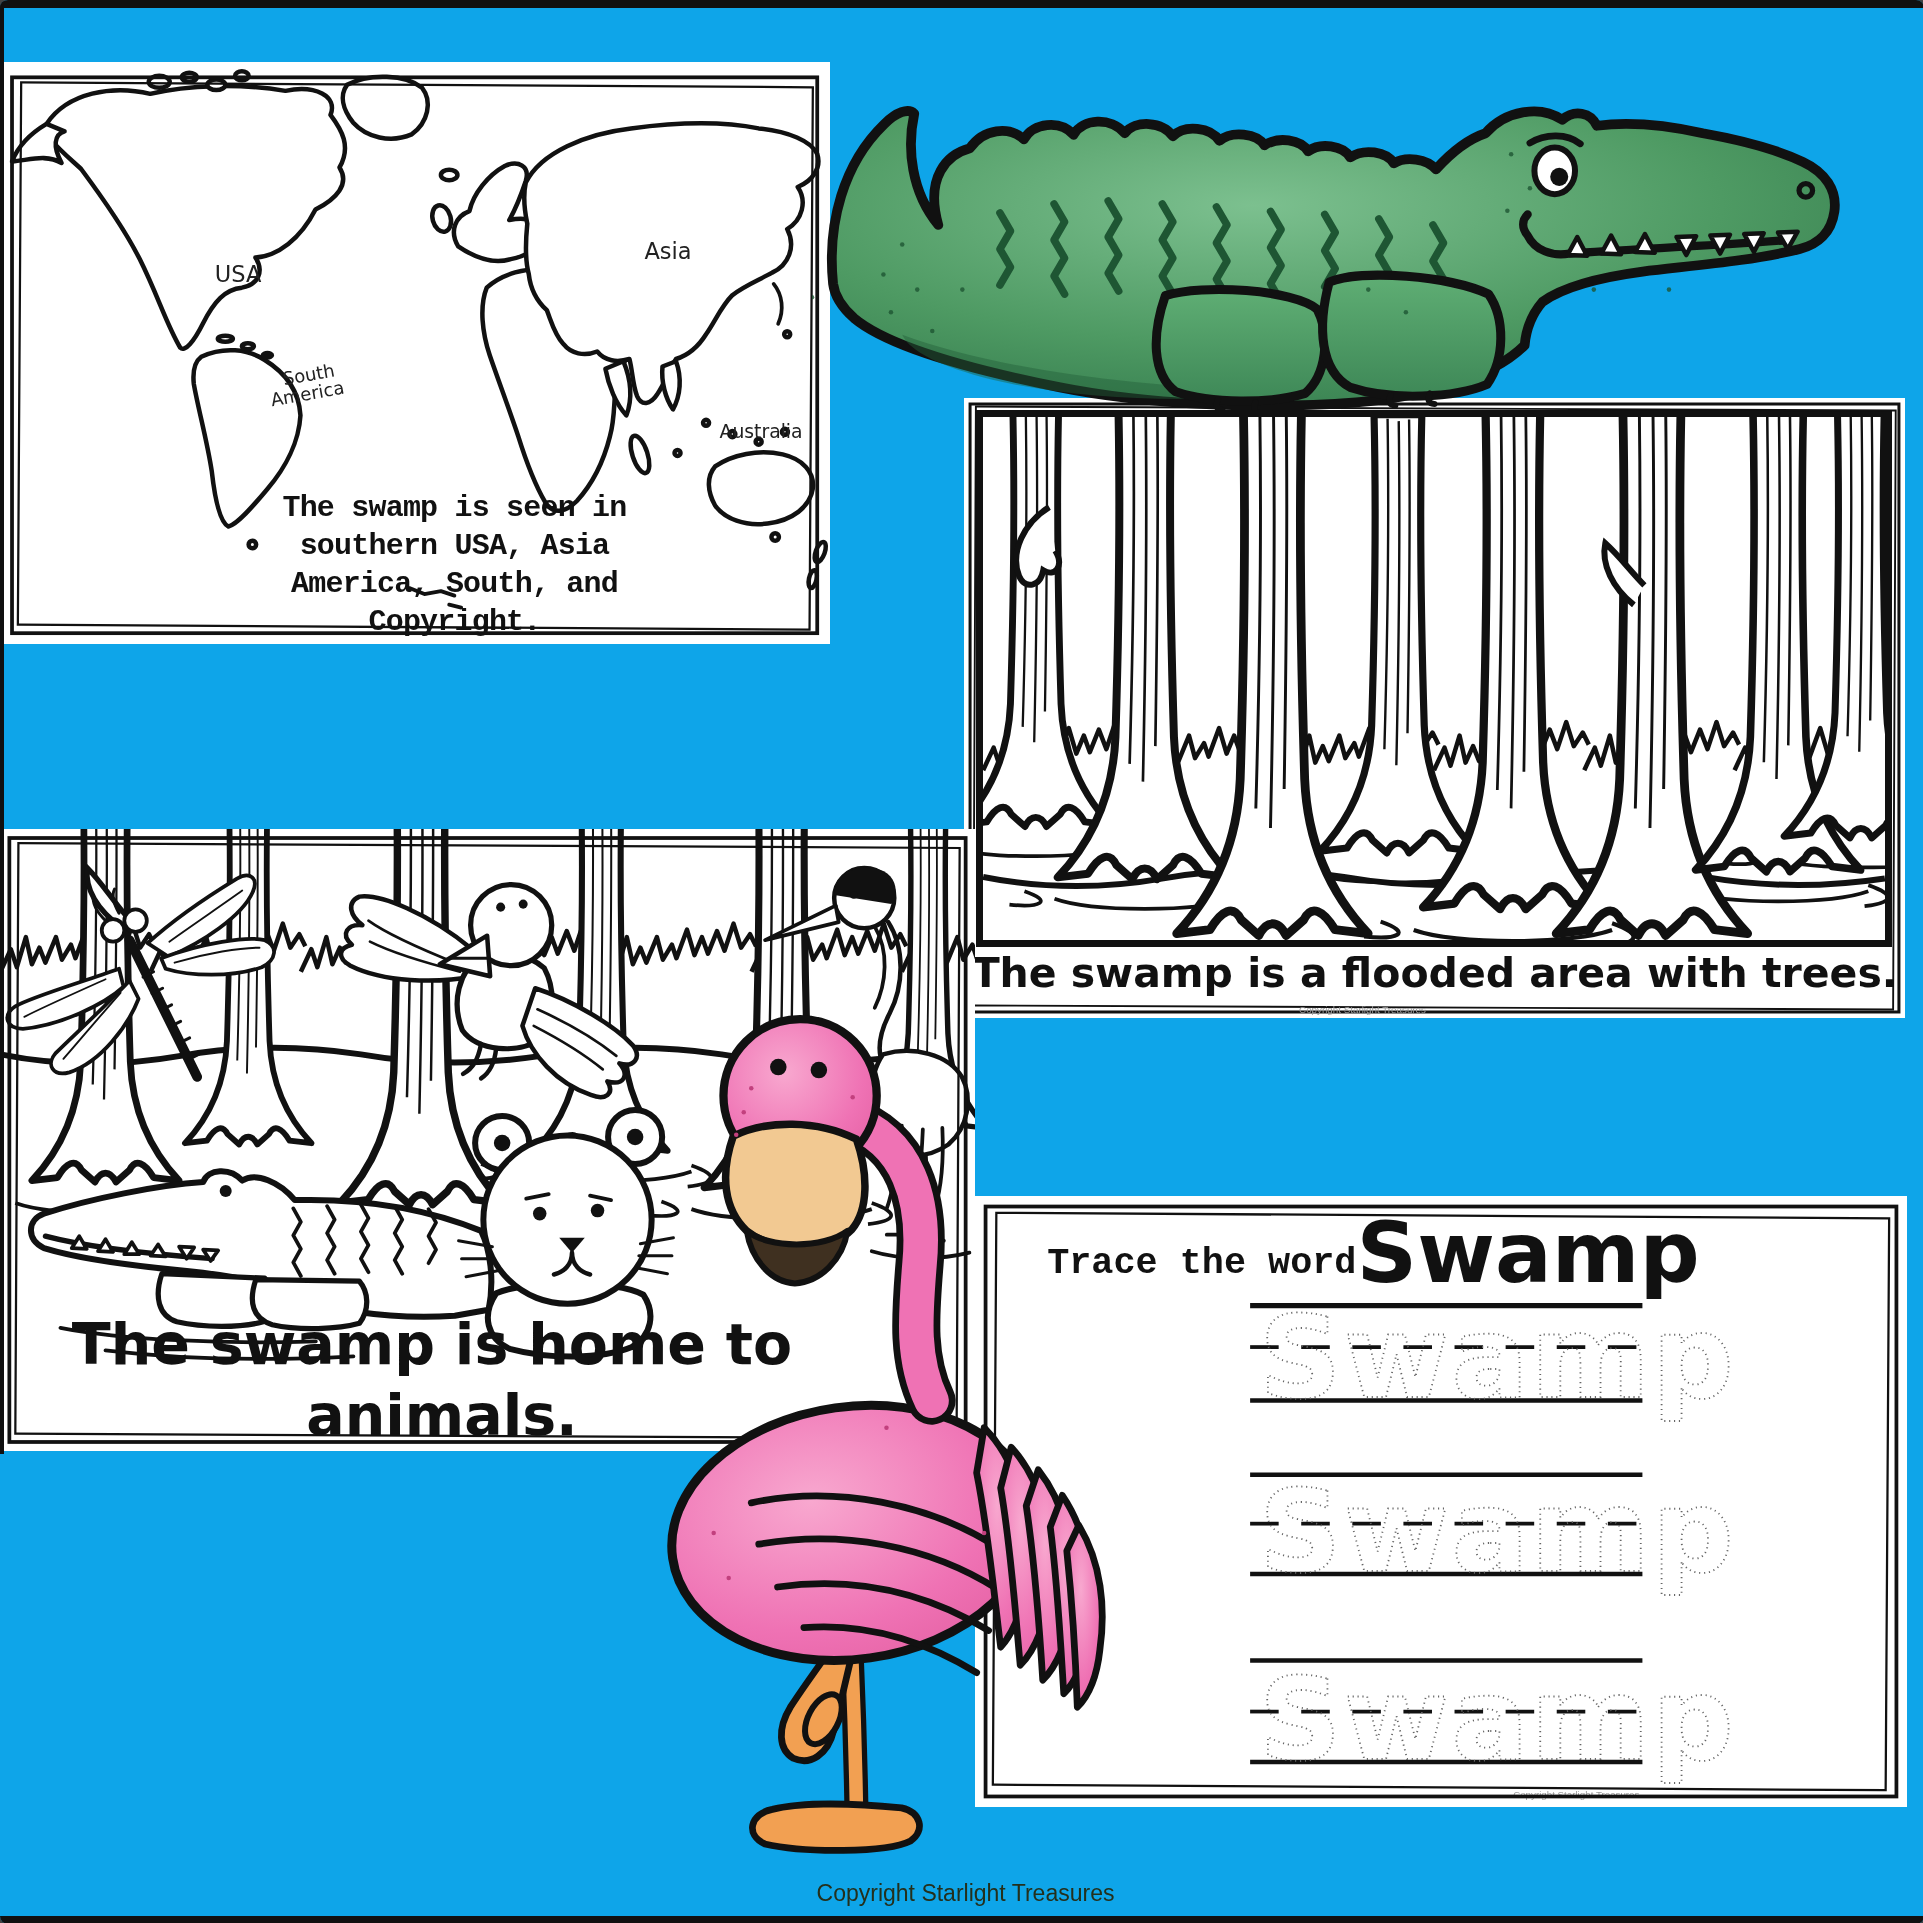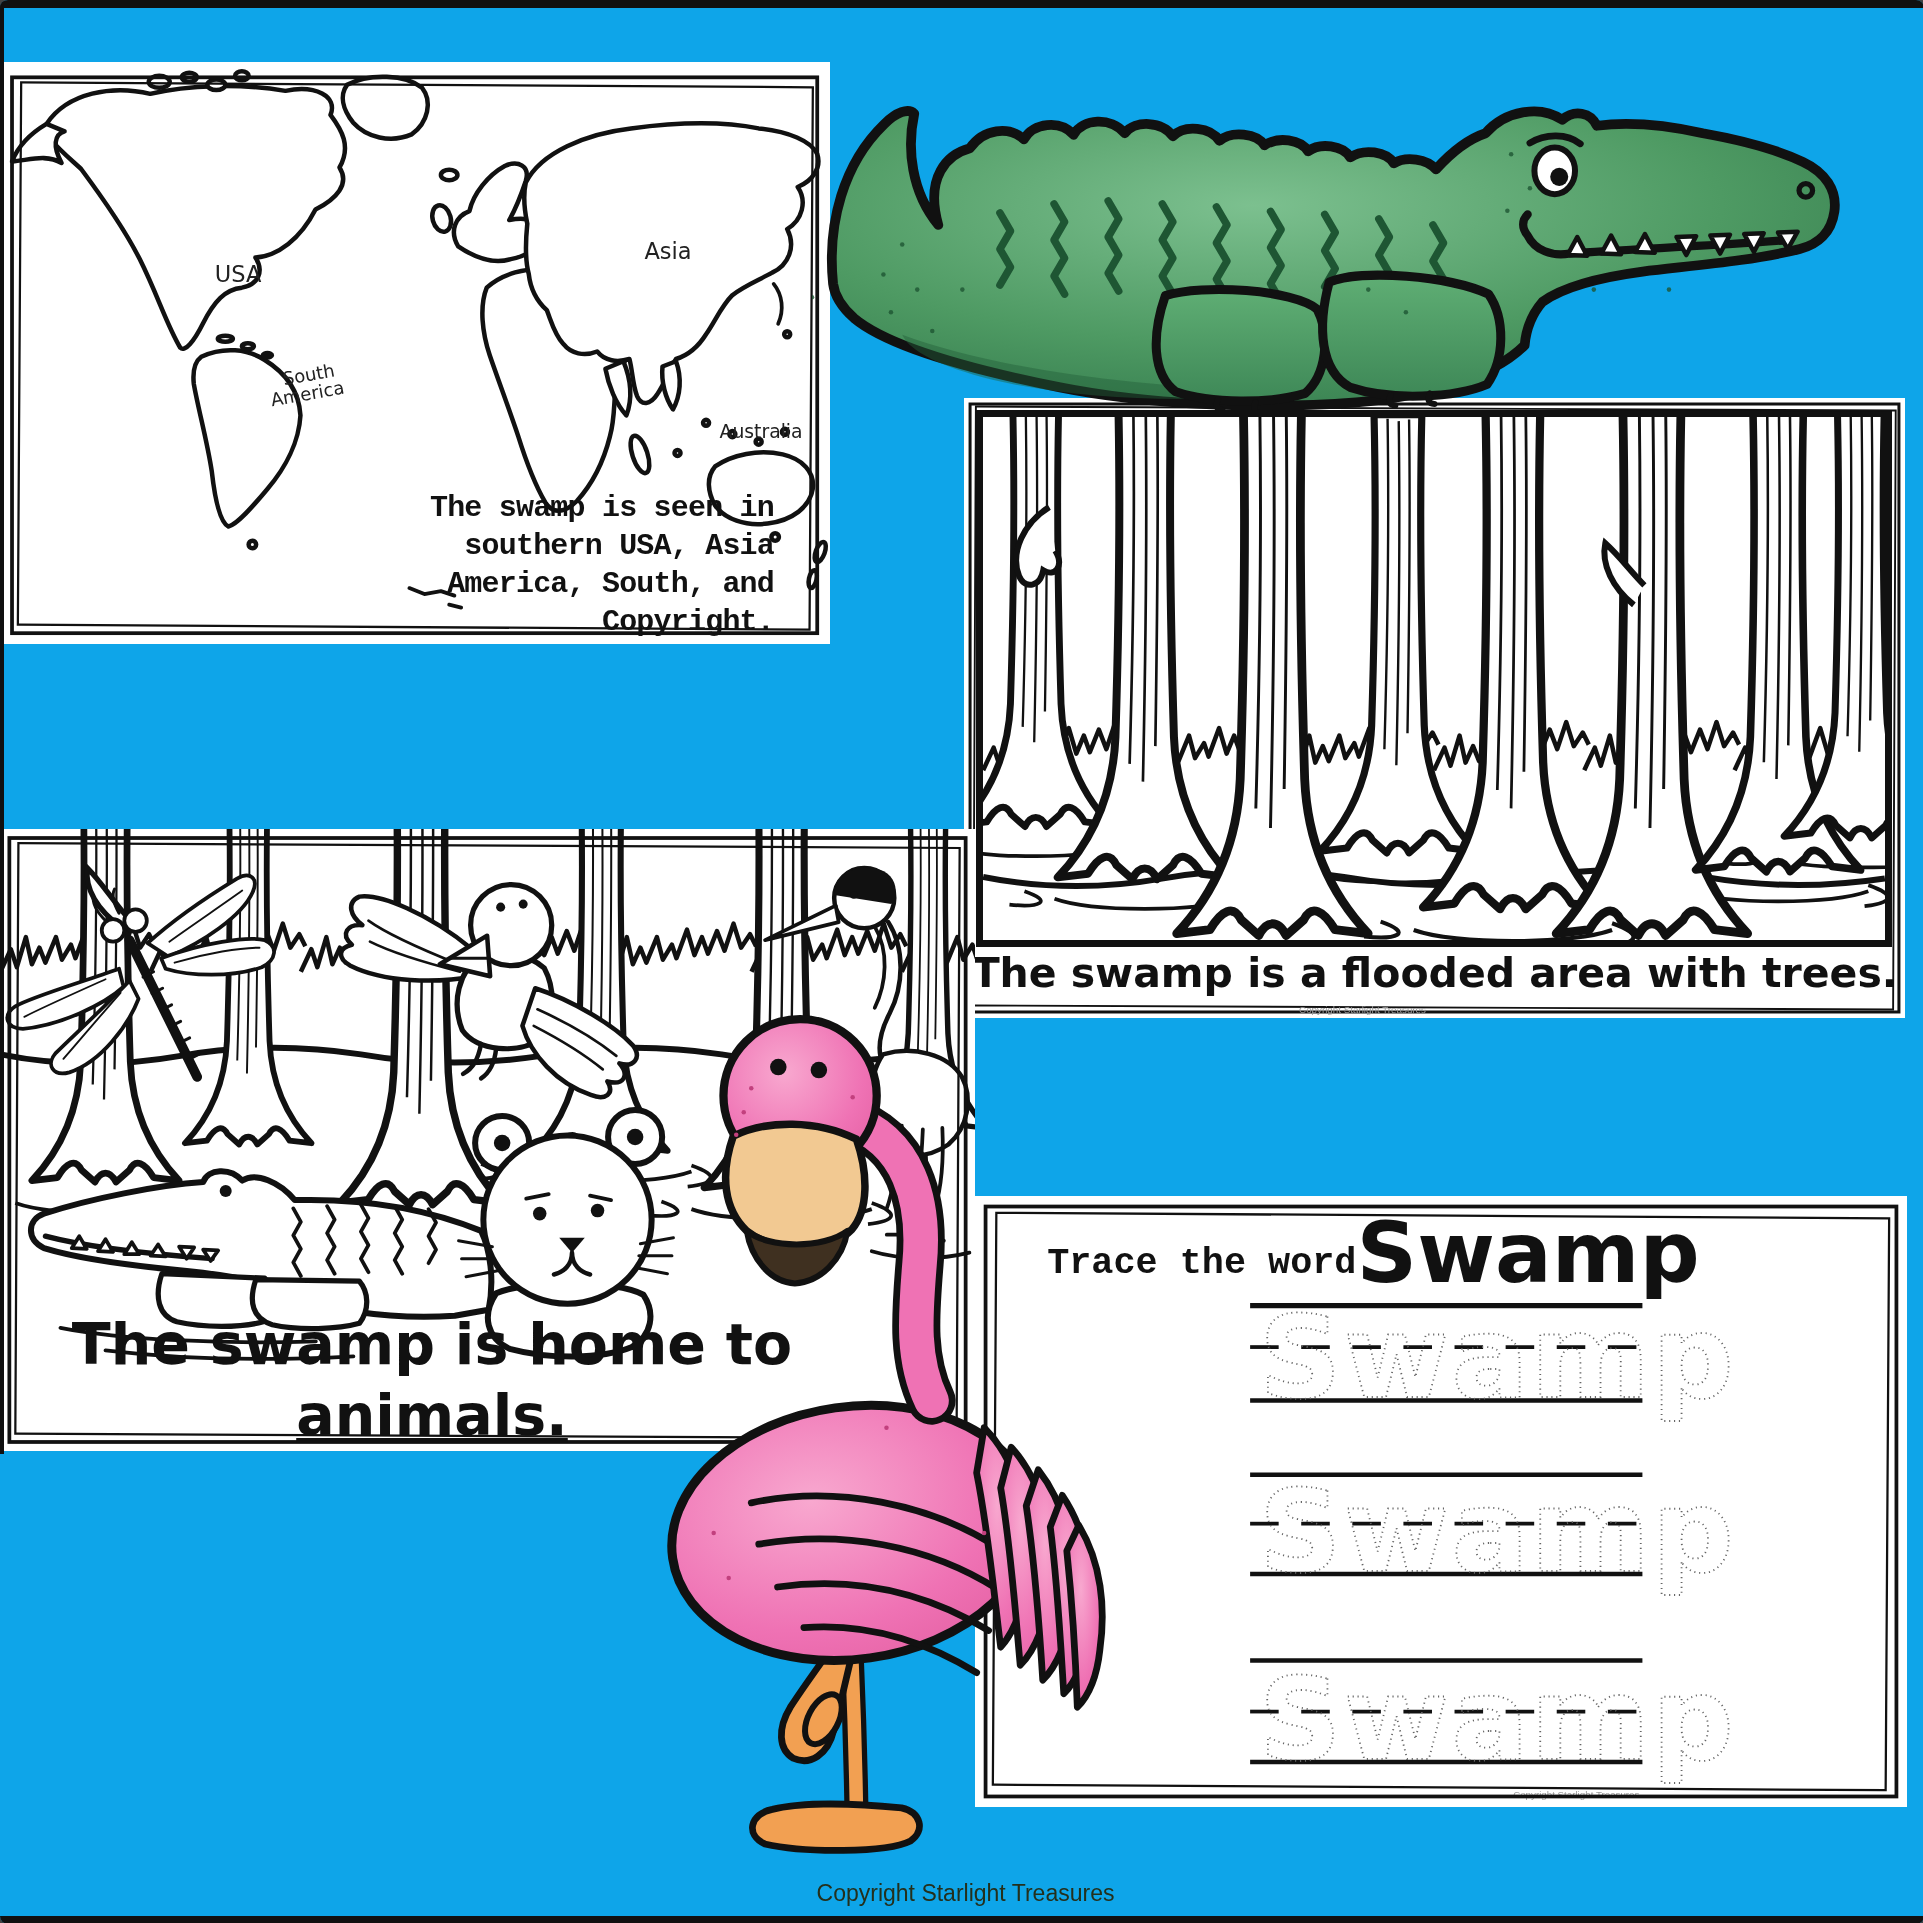--- a/index.html
+++ b/index.html
@@ -1,21 +1,21 @@
 <!DOCTYPE html>
 <html style="font-size:12px"><head>
 <meta charset="utf-8">
 <style>
   html,body{margin:0;padding:0;background:#444;}
   #canvas{position:relative;width:1924px;height:1924px;background:#0ea5e9;overflow:hidden;
           font-family:"Liberation Sans",sans-serif;border-radius:8px;}
   .bar{position:absolute;background:#101010;}
   .page{position:absolute;background:#ffffff;}
   .sketch{position:absolute;left:0;top:0;width:100%;height:100%;pointer-events:none;}
-  .cap-type{position:absolute;text-align:right;color:#111;
+  .cap-type{position:absolute;text-align:center;color:#111;
             font-family:"Liberation Mono","DejaVu Sans Mono",monospace;font-weight:700;}
   .cap-round{position:absolute;text-align:center;color:#111;
              font-family:"DejaVu Sans","Liberation Sans",sans-serif;font-weight:700;}
   .fineprint{position:absolute;text-align:center;color:#9a9a9a;font-size:9.8px;
              font-family:"Liberation Sans",sans-serif;}
   .artsvg{position:absolute;}
   .mapLabel{font-family:"DejaVu Sans","Liberation Sans",sans-serif;fill:#222;}
   #footer-copyright{position:absolute;left:770px;top:1880px;width:391px;text-align:center;
       color:#24301c;font-size:23px;font-family:"Liberation Sans",sans-serif;}
   svg{display:block;}
@@ -278,21 +278,21 @@
             <path d="M850,568 L894,568"></path>
             <path d="M846,584 L888,592"></path>
         </g>
       </g>
     </svg>
     <svg class="sketch" viewBox="0 0 1297 828">
       <rect x="12" y="12" width="1273" height="804" fill="none" stroke="#111" stroke-width="5"></rect>
       <rect x="22" y="22" width="1253" height="786" fill="none" stroke="#111" stroke-width="3" transform="rotate(0.3 648 414)"></rect>
     </svg>
     <div class="cap-round" style="left:0;top:481px;width:864px;font-size:57px;line-height:69px;">The swamp is home to</div>
-    <div class="cap-round" style="left:0;top:552px;width:864px;font-size:57px;line-height:69px;text-decoration:underline;">animals.</div>
+    <div class="cap-round" style="left:10px;top:552px;width:864px;font-size:57px;line-height:69px;">animals.</div>
   </div>
 
   <div class="page" id="page-trace" style="left:975px;top:1196px;width:932px;height:611px;">
     <svg class="artsvg" width="932" height="611" viewBox="0 0 1240 813">
 
       <text x="96" y="102" font-size="49" font-weight="bold" font-family="Liberation Mono, DejaVu Sans Mono, monospace" fill="#111">Trace the word</text>
       <text x="736" y="114" text-anchor="middle" font-size="112" font-weight="bold" font-family="DejaVu Sans, Liberation Sans, sans-serif" fill="#111">Swamp</text>
 
       <g>
         <line x1="366" y1="146" x2="888" y2="146" stroke="#111" stroke-width="7"></line>

